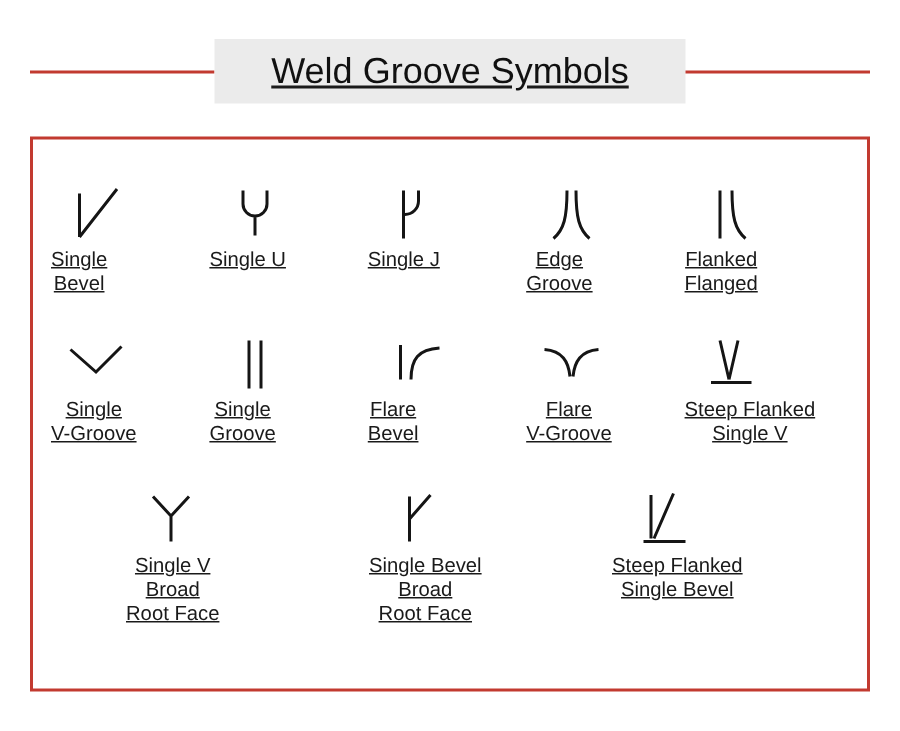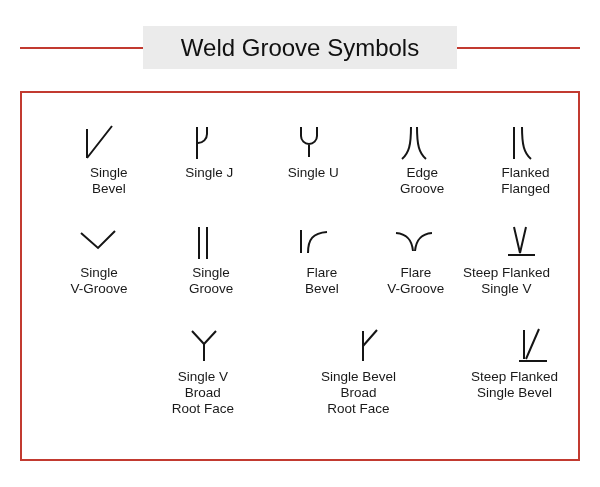--- a/index.html
+++ b/index.html
@@ -1,39 +1,39 @@
 <!DOCTYPE html>
 <html><head>
 <meta charset="utf-8">
 <style>
   html,body{margin:0;padding:0;background:#ffffff;}
   .page{
     width:600px;height:487px;background:#ffffff;position:relative;overflow:hidden;
-    font-family:"Liberation Sans","DejaVu Sans",sans-serif;color:#1a1a1a;
+    font-family:"Liberation Sans","DejaVu Sans",sans-serif;color:#1a1a1a;text-decoration:underline;
   }
   
   .header{display:flex;align-items:center;margin-top:26px;padding:0 20px;height:43px;}
   .rule{flex:1;height:2px;background:#c23a30;}
   .title-box{
     background:#ebebeb;height:43px;line-height:43px;padding:0 38px;
     font-size:24px;color:#111;white-space:nowrap;
   }
   
   .panel{
     margin:22px 20px 0 20px;height:370px;border:2px solid #c23a30;
     box-sizing:border-box;background:#ffffff;
   }
   .row{display:flex;}
   .row.five{padding-right:28px;}
   .row.five .cell{flex:1;}
   .row1{margin-top:24px;}
   .row2{margin-top:20px;}
   .row3{margin-top:24px;justify-content:center;padding-left:30px;}
   .row3 .cell{width:150px;}
-  .cell{display:flex;flex-direction:column;align-items:flex-end;padding-left:12px;}
+  .cell{display:flex;flex-direction:column;align-items:flex-start;padding-left:12px;}
   .sym{display:block;}
   .sym path{fill:none;stroke:#151515;stroke-width:2;}
   .lbl{
     margin-top:4px;font-size:13.5px;line-height:1.18;text-align:center;
     white-space:pre-line;color:#1a1a1a;
   }
 </style>
 </head>
 <body>
 
@@ -52,29 +52,29 @@
     <div class="row five row1">
       <div class="cell">
         <svg class="sym" width="60" height="44" viewBox="0 0 60 44">
           <path d="M19 12 V41 M19 41 L44 9"></path>
         </svg>
         <div class="lbl">Single
 Bevel</div>
       </div>
       <div class="cell">
         <svg class="sym" width="60" height="44" viewBox="0 0 60 44">
+          <path d="M22 10 V19 A8 8 0 0 0 38 19 V10 M30 27 V40"></path>
+        </svg>
+        <div class="lbl">Single U</div>
+      </div>
+      <div class="cell">
+        <svg class="sym" width="60" height="44" viewBox="0 0 60 44">
           <path d="M24 10 V42 M34 10 V17 A9 9 0 0 1 25 26"></path>
         </svg>
         <div class="lbl">Single J</div>
-      </div>
-      <div class="cell">
-        <svg class="sym" width="60" height="44" viewBox="0 0 60 44">
-          <path d="M22 10 V19 A8 8 0 0 0 38 19 V10 M30 27 V40"></path>
-        </svg>
-        <div class="lbl">Single U</div>
       </div>
       <div class="cell">
         <svg class="sym" width="60" height="44" viewBox="0 0 60 44">
           <path d="M27 10 C27 28 25 36 18 42 M33 10 C33 28 35 36 42 42"></path>
         </svg>
         <div class="lbl">Edge
 Groove</div>
       </div>
       <div class="cell">
         <svg class="sym" width="60" height="44" viewBox="0 0 60 44">

